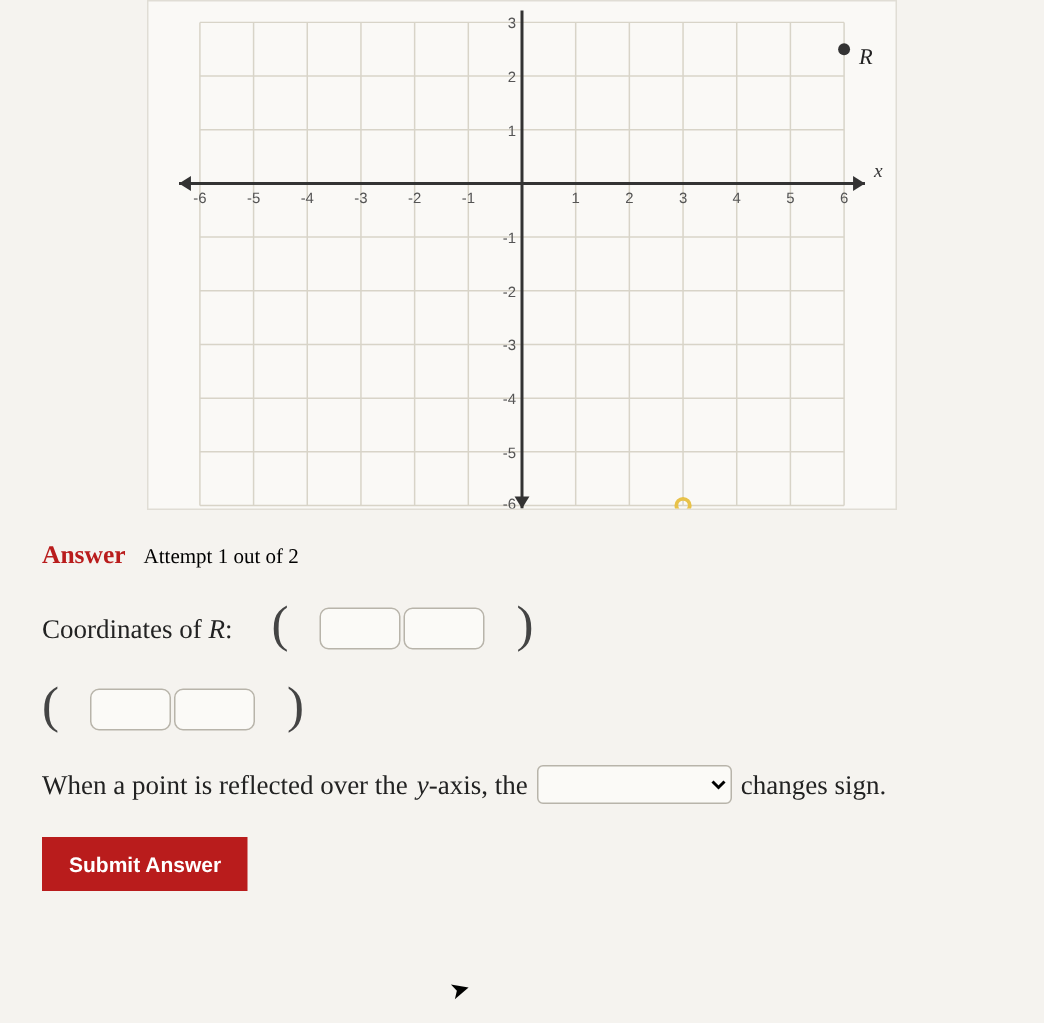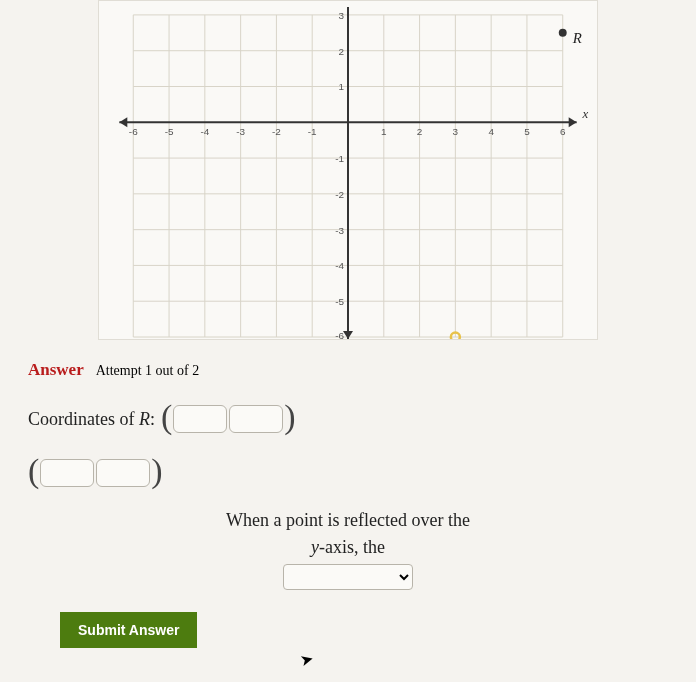--- a/index.html
+++ b/index.html
@@ -39,20 +39,21 @@
     color: #000000;
     font-size: 14px;
     margin-left: 8px;
   }
   .coord-row {
     display: flex;
     align-items: center;
     margin-bottom: 20px;
     font-size: 18px;
     color: #222;
+    gap: 20px;
   }
   .coord-label {
     margin-right: 6px;
   }
   .coord-label i { font-style: italic; }
   .paren {
     font-size: 34px;
     font-weight: 300;
     line-height: 1;
     color: #444;
@@ -76,41 +77,39 @@
   }
   .sentence-row {
     font-size: 18px;
     color: #222;
     display: flex;
     align-items: center;
     flex-wrap: wrap;
     gap: 6px;
     margin-top: 10px;
     margin-bottom: 22px;
-    flex-direction: column;
   }
   .dropdown {
     width: 130px;
     height: 26px;
     border: 1px solid #b8b4aa;
     border-radius: 4px;
     background: #fbfaf7;
     font-size: 13px;
     padding: 1px 4px;
   }
   .submit-btn {
-    background: #4d7c0f;
+    background: #b91c1c;
     color: #fff;
     border: none;
     padding: 10px 18px;
     font-size: 14px;
     font-weight: bold;
     cursor: pointer;
     font-family: Arial, sans-serif;
-    margin-left: 32px;
   }
   .ital { font-style: italic; }
   .cursor {
     position: absolute;
     left: 300px;
     top: 650px;
     font-size: 16px;
     color: #000;
     transform: rotate(-15deg);
   }
@@ -216,18 +215,19 @@
       <input class="coord-input" type="text" style="">
       <input class="coord-input" type="text" style="">
     </span>
     <span class="paren">)</span>
   </div>
 
   <div class="sentence-row">
     <span>When a point is reflected over the </span>
     <span><span class="ital">y</span><span>-axis, the</span></span>
     <select class="dropdown"></select>
+    <span>changes sign.</span>
   </div>
 
   <button class="submit-btn">Submit Answer</button>
 </div>
 
 <div class="cursor">➤</div>
 
 </body></html>

